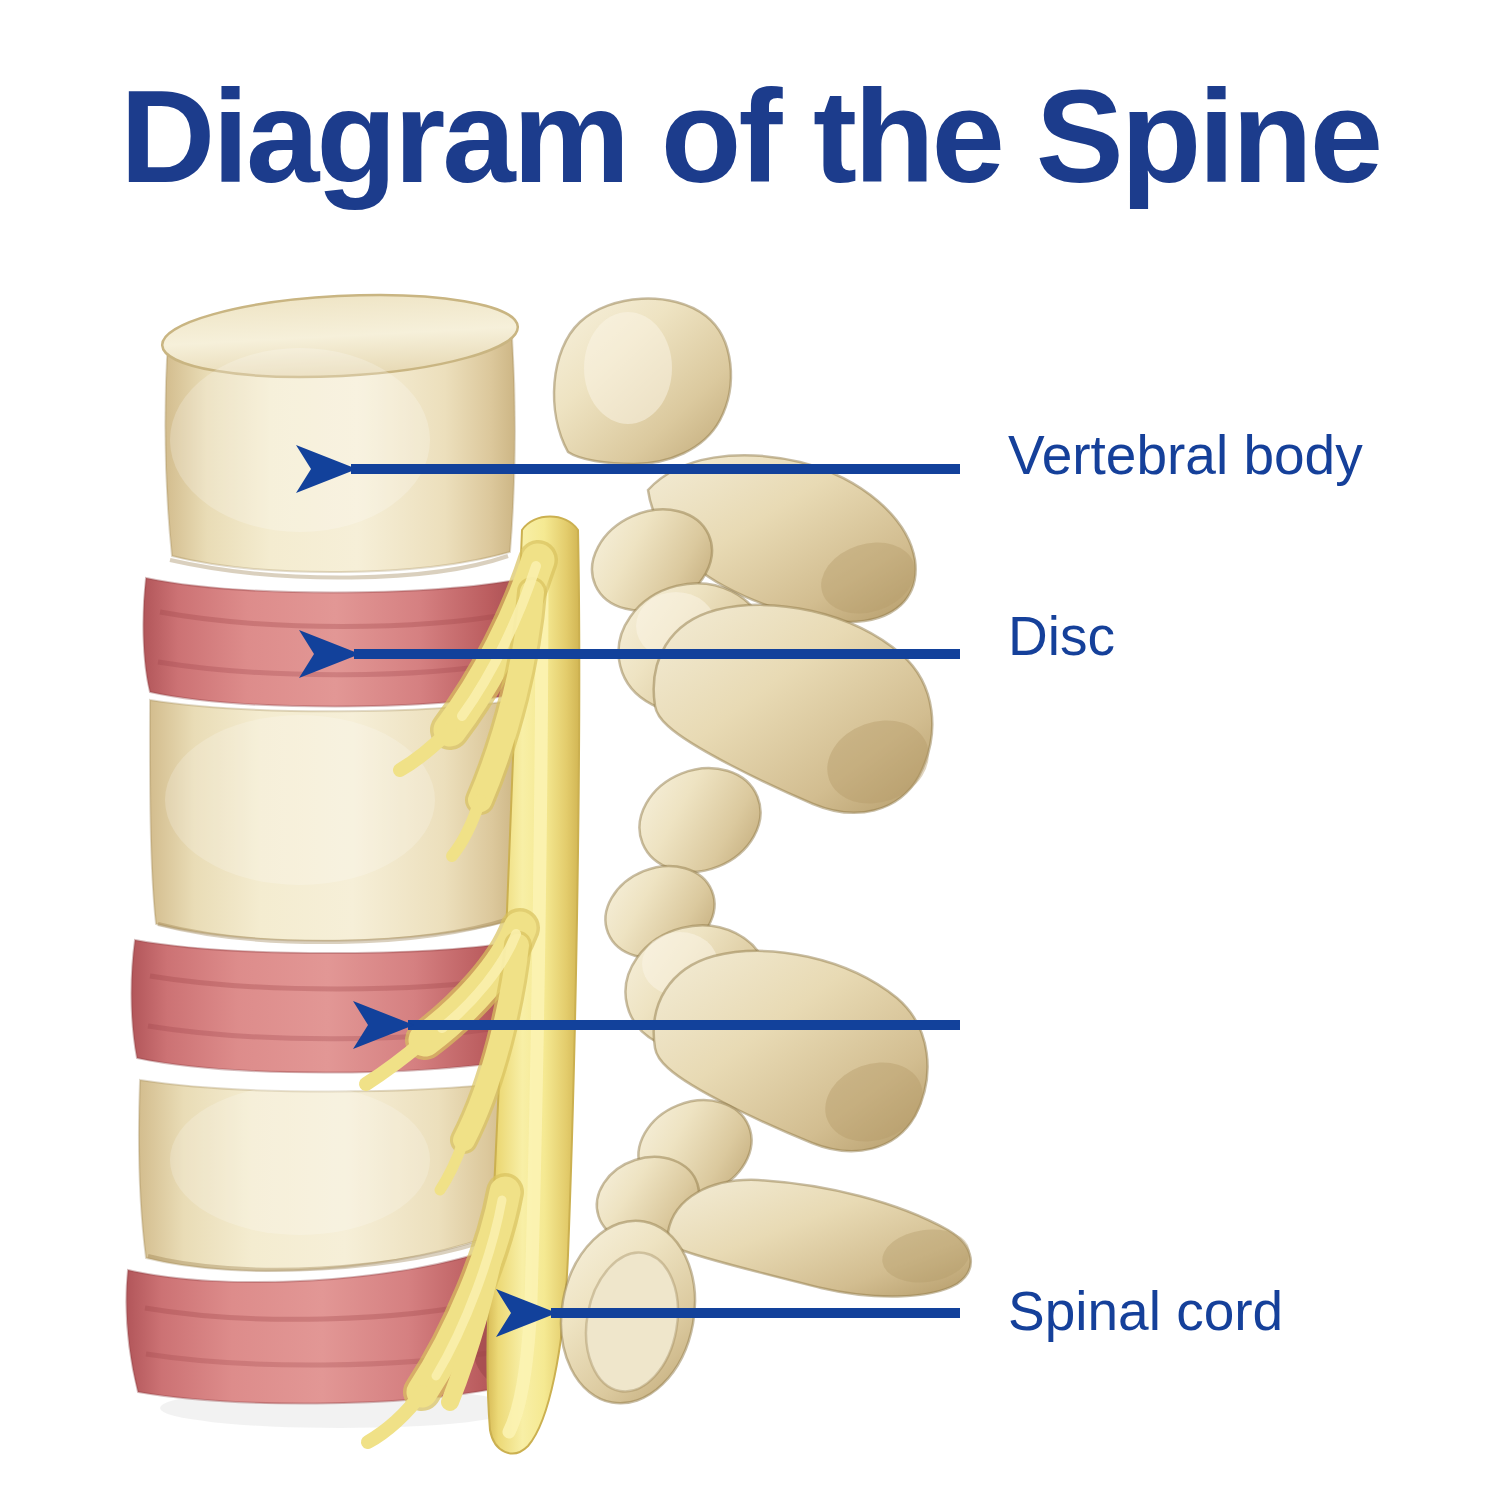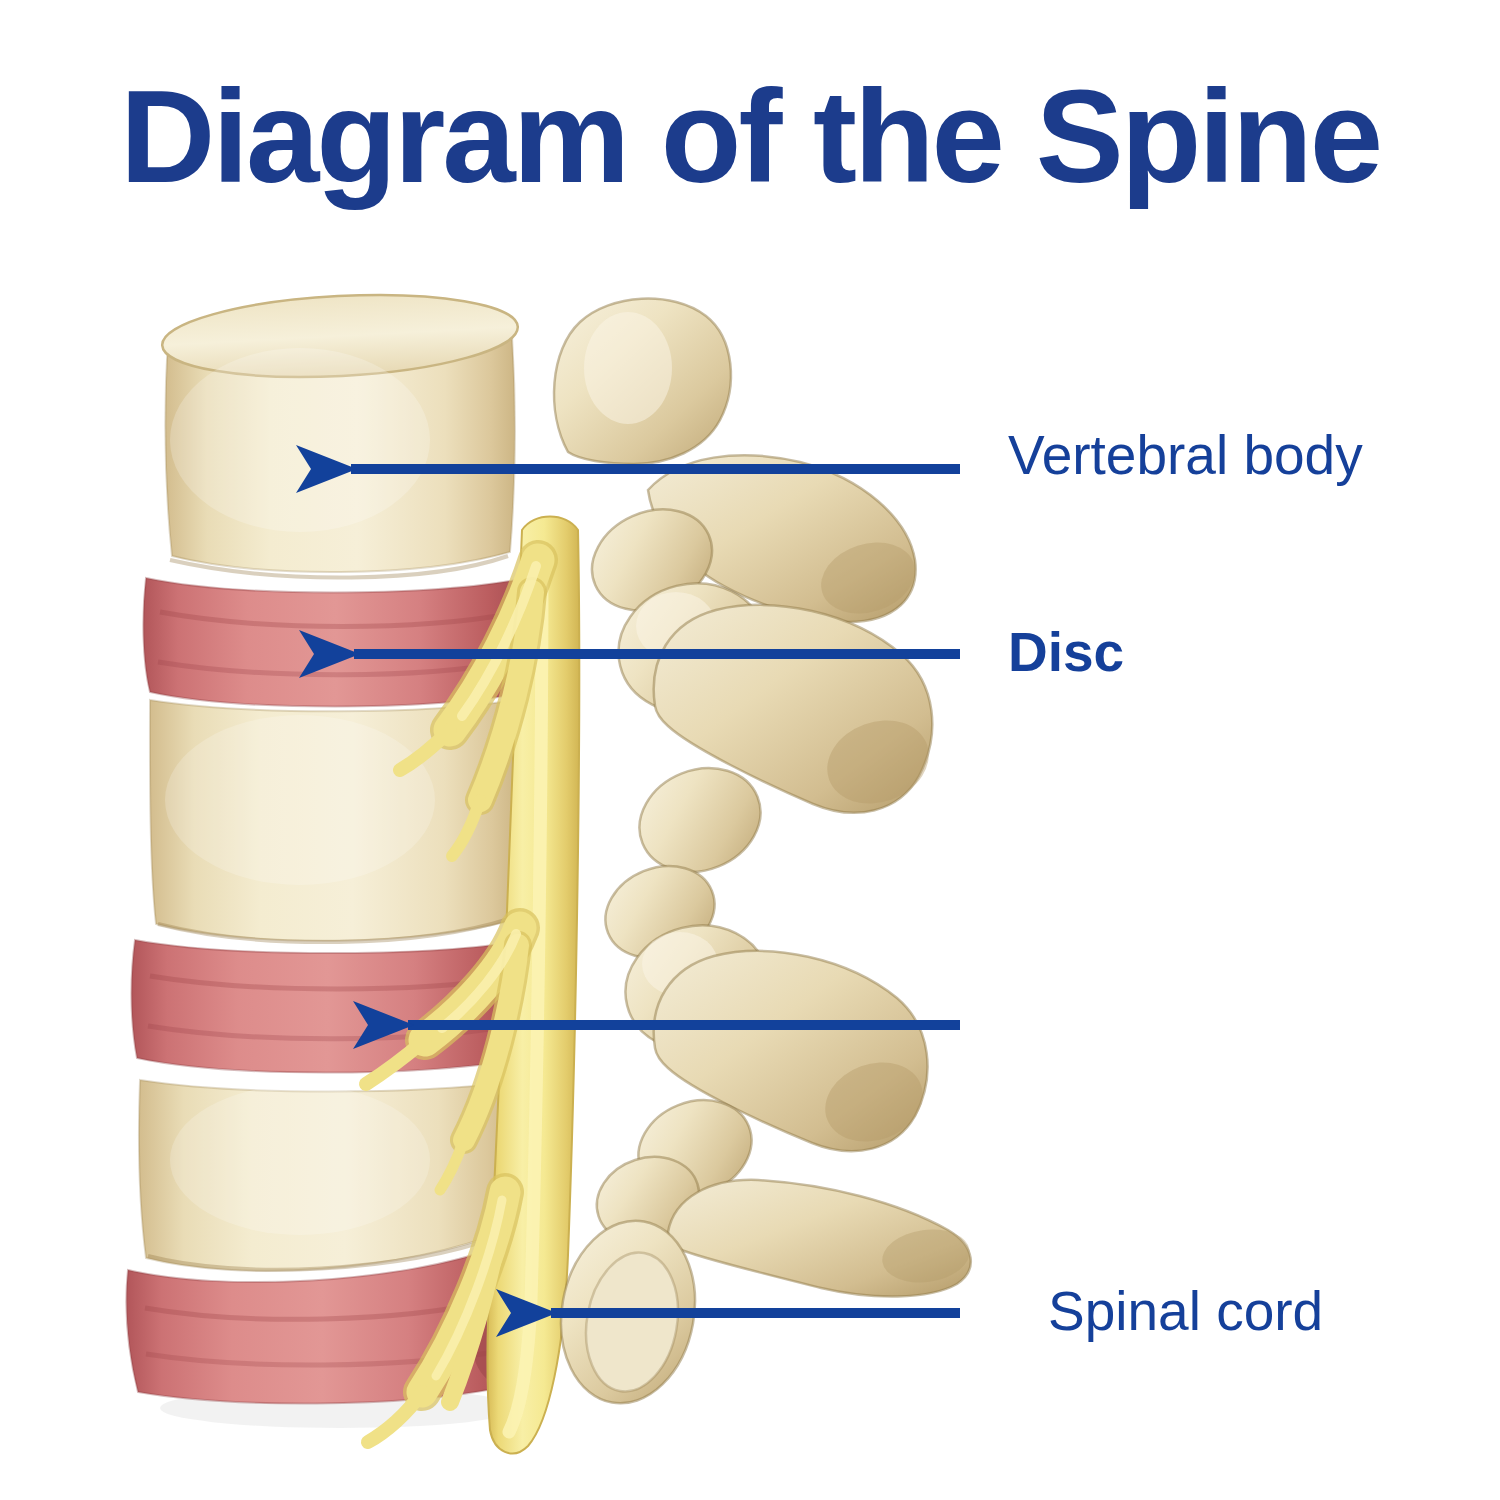--- a/index.html
+++ b/index.html
@@ -11,23 +11,23 @@
     position:absolute;top:68px;left:0;width:1500px;text-align:center;
     font-size:132px;font-weight:bold;letter-spacing:-3px;color:#1c3c8c;
     line-height:1.05;white-space:nowrap;
   }
   .figure-svg{position:absolute;left:0;top:0;}
   .label{
     position:absolute;left:1008px;transform:translateY(-52%);
     font-size:55px;color:#15409a;line-height:1;white-space:nowrap;
   }
   .label.l1{top:457px;}
-  .label.l2{top:654px;font-weight:bold;}
+  .label.l2{top:638px;}
   .label.l3{top:1025px;}
-  .label.l4{top:1313px;margin-left:40px;}
+  .label.l4{top:1313px;}
 </style>
 </head>
 <body>
 
 <div class="page">
 
   <div class="title">Diagram of the Spine</div>
 
   <svg class="figure-svg" width="1500" height="1500" viewBox="0 0 1500 1500" xmlns="http://www.w3.org/2000/svg">
     <defs>

